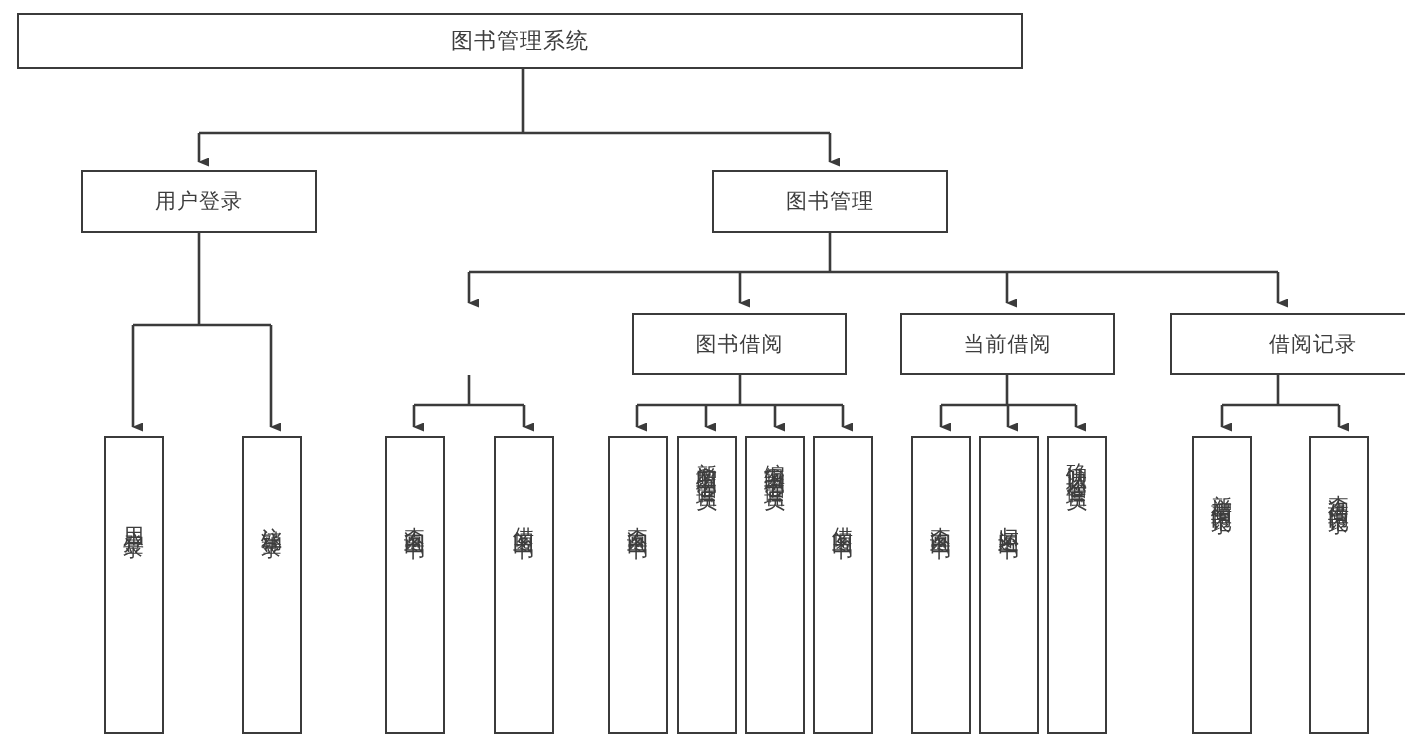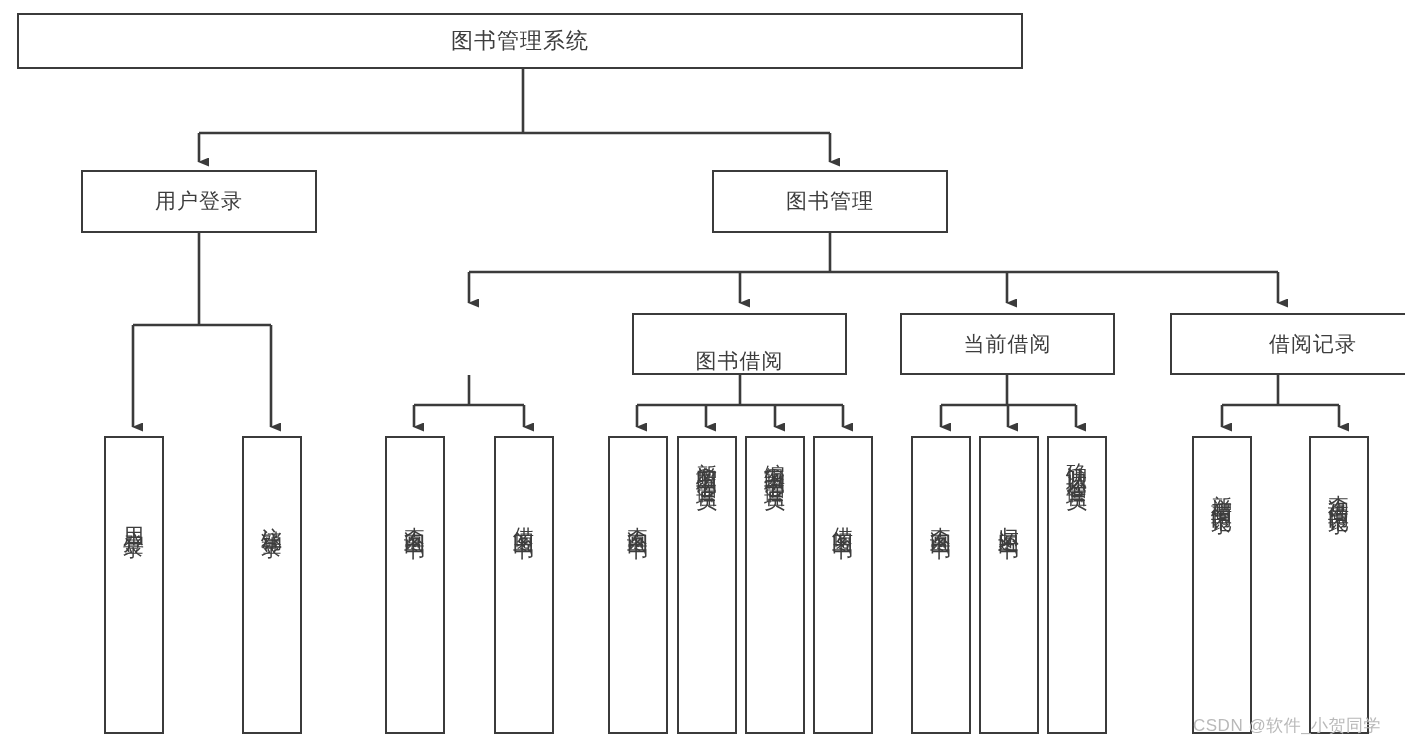--- a/index.html
+++ b/index.html
@@ -109,21 +109,21 @@
     <span class="lbl">图书管理系统</span>
   </div>
 
   <div class="node" style="left:81px;top:170px;width:236px;height:63px;">
     <span class="lbl">用户登录</span>
   </div>
   <div class="node" style="left:712px;top:170px;width:236px;height:63px;">
     <span class="lbl">图书管理</span>
   </div>
 
-  <div class="node" style="left:632px;top:313px;width:215px;height:62px;align-items:flex-end;">
+  <div class="node" style="left:632px;top:313px;width:215px;height:62px;">
     <span class="lbl">图书借阅</span>
   </div>
   <div class="node" style="left:900px;top:313px;width:215px;height:62px;text-align:center;">
     <span class="lbl">当前借阅</span>
   </div>
   <div class="node" style="left:1170px;top:313px;width:242px;height:62px;padding-left:44px;">
     <span class="lbl">借阅记录</span>
   </div>
 
   <div class="node leaf" style="left:104px;top:436px;width:60px;height:298px;padding-top:72px;">
@@ -163,15 +163,14 @@
     <span class="lbl">确认归还（管理员）</span>
   </div>
 
   <div class="node leaf" style="left:1192px;top:436px;width:60px;height:298px;padding-top:40px;">
     <span class="lbl">新增借阅记录</span>
   </div>
   <div class="node leaf" style="left:1309px;top:436px;width:60px;height:298px;padding-top:40px;">
     <span class="lbl">查询借阅记录</span>
   </div>
 
-  <div class="watermark" style="left:1193px;top:714px;">CSDN @软件_小贺同学</div>
 
 </div>
 
 </body></html>

